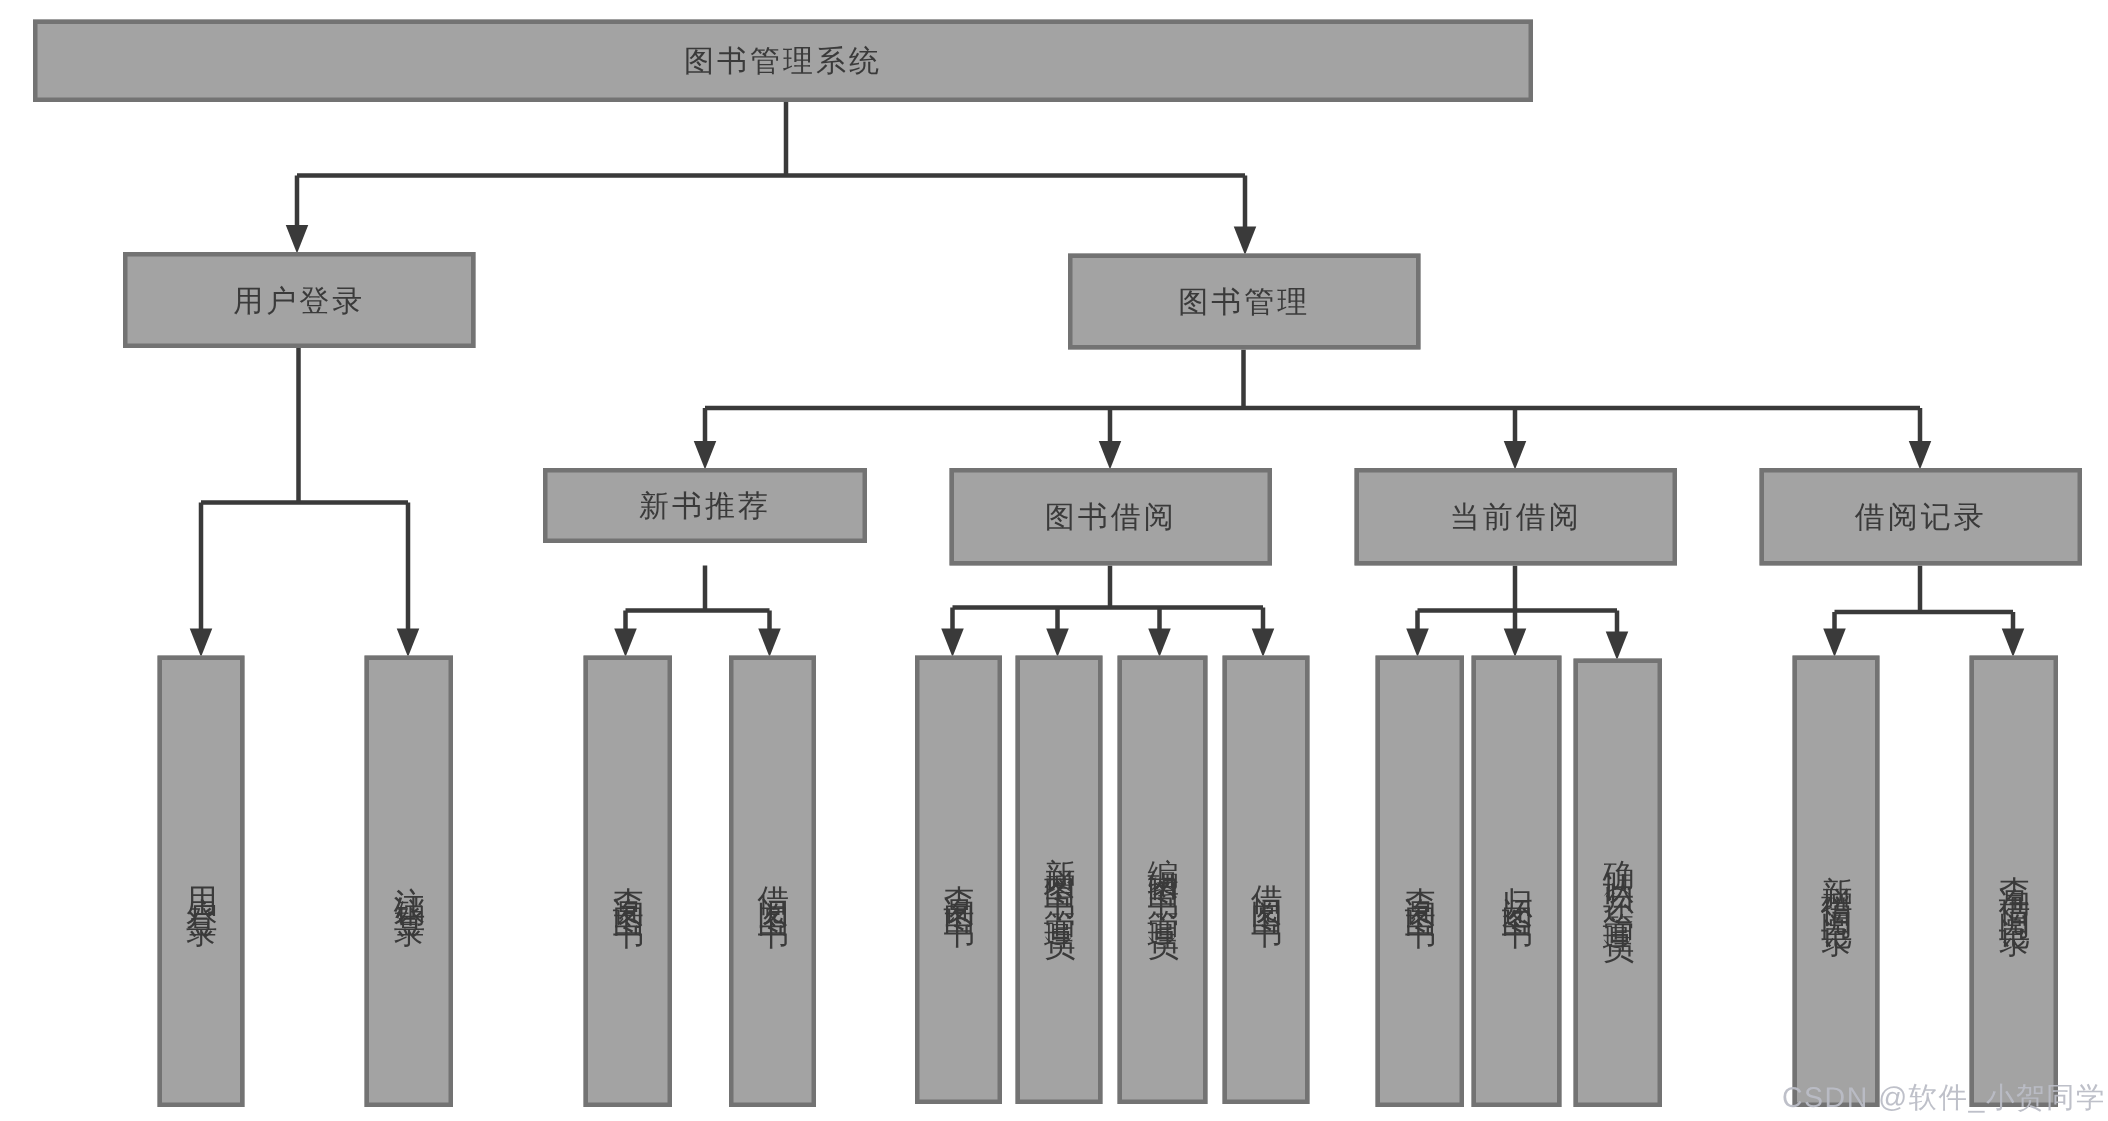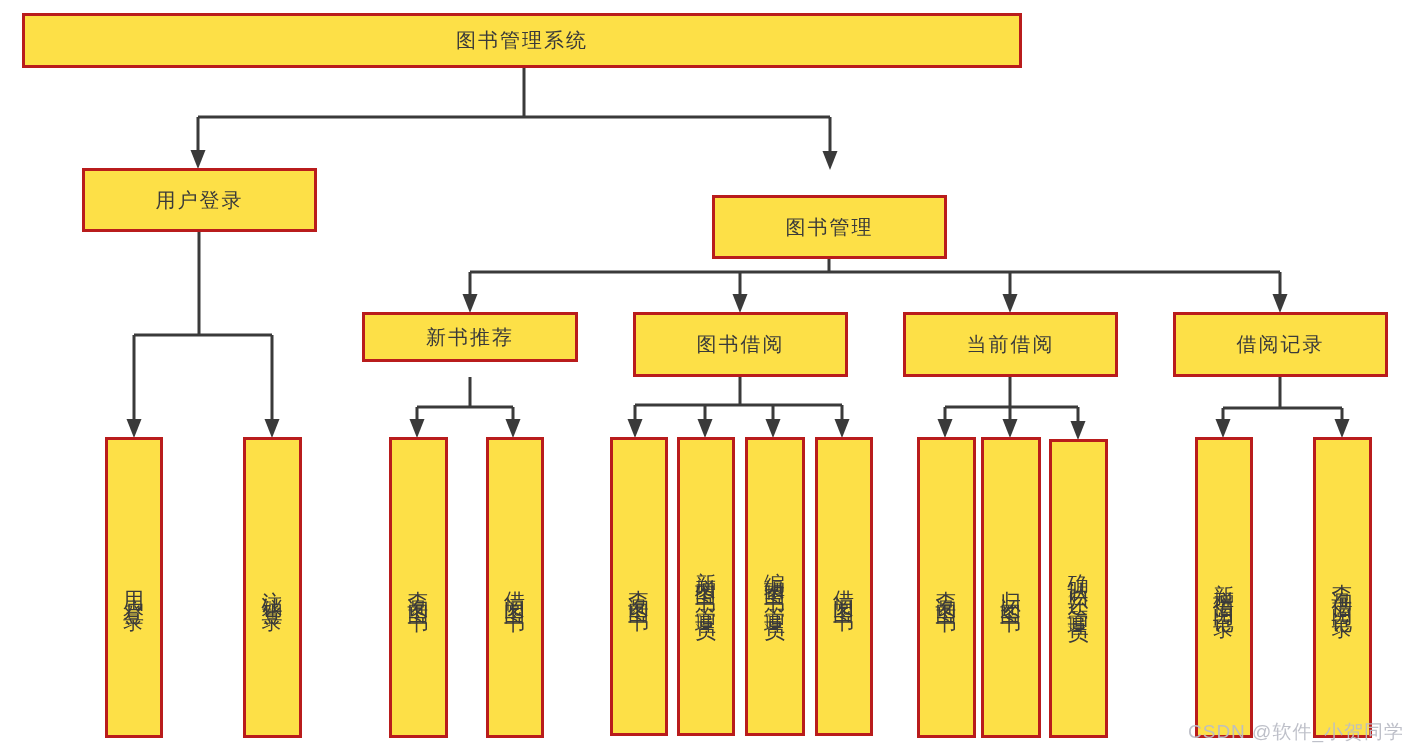--- a/index.html
+++ b/index.html
@@ -14,22 +14,22 @@
   }
   svg.connectors {
     position: absolute;
     left: 0; top: 0;
     width: 1405px; height: 747px;
     z-index: 1;
   }
   .node {
     position: absolute;
     box-sizing: border-box;
-    border: 3px solid #b91c1c;
-    background: #fde047;
+    border: 3px solid #737373;
+    background: #a3a3a3;
     display: flex;
     align-items: center;
     justify-content: center;
     z-index: 2;
   }
   .h-node { font-size: 20px; letter-spacing: 2px; white-space: nowrap; }
   .v-node .v-text {
     writing-mode: vertical-rl;
     text-orientation: mixed;
     font-size: 21px;
@@ -81,21 +81,21 @@
       <polygon points="1002.5,419 1017.5,419 1010,438"></polygon>
       <polygon points="1070.5,421 1085.5,421 1078,440"></polygon>
       <polygon points="1215.5,419 1230.5,419 1223,438"></polygon>
       <polygon points="1334.5,419 1349.5,419 1342,438"></polygon>
     </g>
   </svg>
 
   <div class="node h-node" style="left:22px; top:13px; width:1000px; height:55px;">图书管理系统</div>
 
   <div class="node h-node" style="left:82px; top:168px; width:235px; height:64px;">用户登录</div>
-  <div class="node h-node" style="left:712px; top:169px; width:235px; height:64px;margin-top:26px;">图书管理</div>
+  <div class="node h-node" style="left:712px; top:169px; width:235px; height:64px;">图书管理</div>
 
   <div class="node h-node" style="left:362px; top:312px; width:216px; height:50px;">新书推荐</div>
   <div class="node h-node" style="left:903px; top:312px; width:215px; height:65px;">当前借阅</div>
   <div class="node h-node" style="left:633px; top:312px; width:215px; height:65px;">图书借阅</div>
   <div class="node h-node" style="left:1173px; top:312px; width:215px; height:65px;text-align:right;">借阅记录</div>
 
   <div class="node v-node" style="left:105px; top:437px; width:58px; height:301px;">
     <span class="v-text">用户登录</span>
   </div>
   <div class="node v-node" style="left:243px; top:437px; width:59px; height:301px;">

